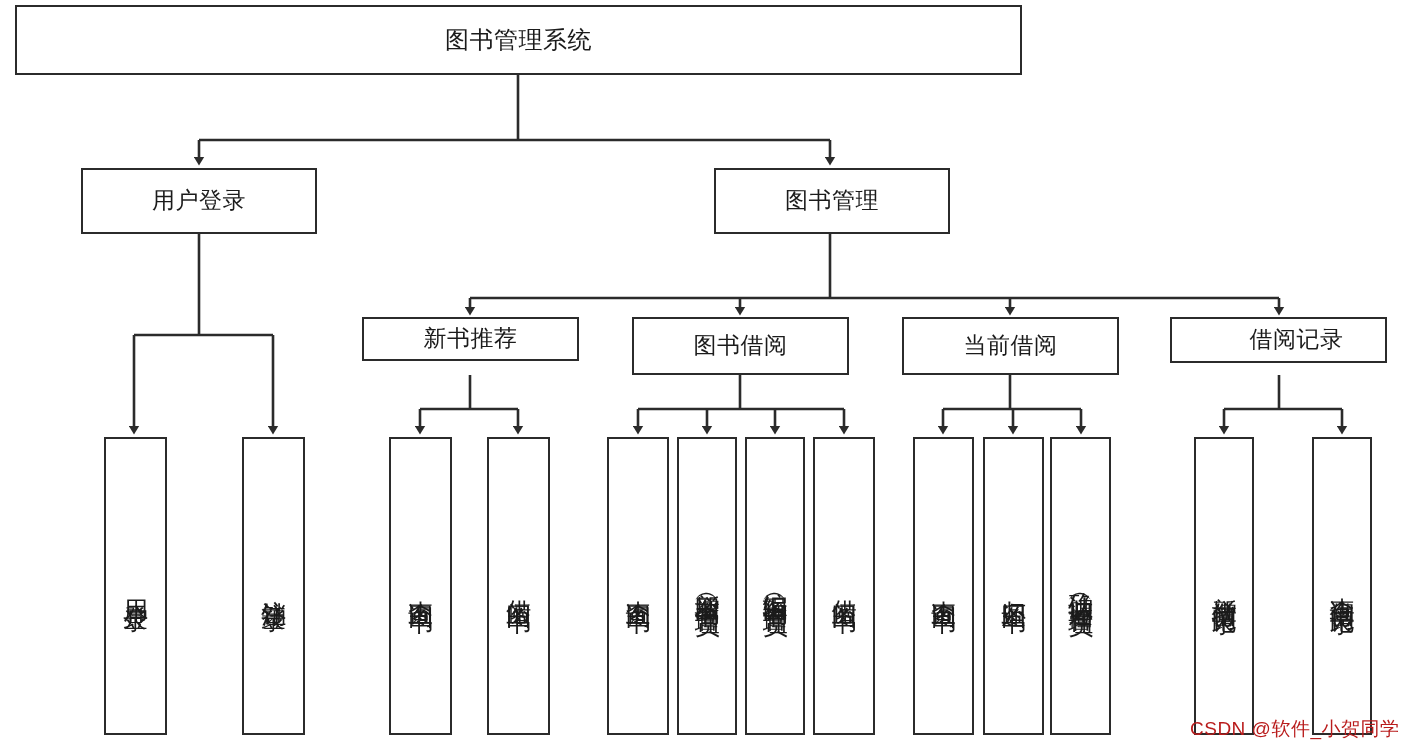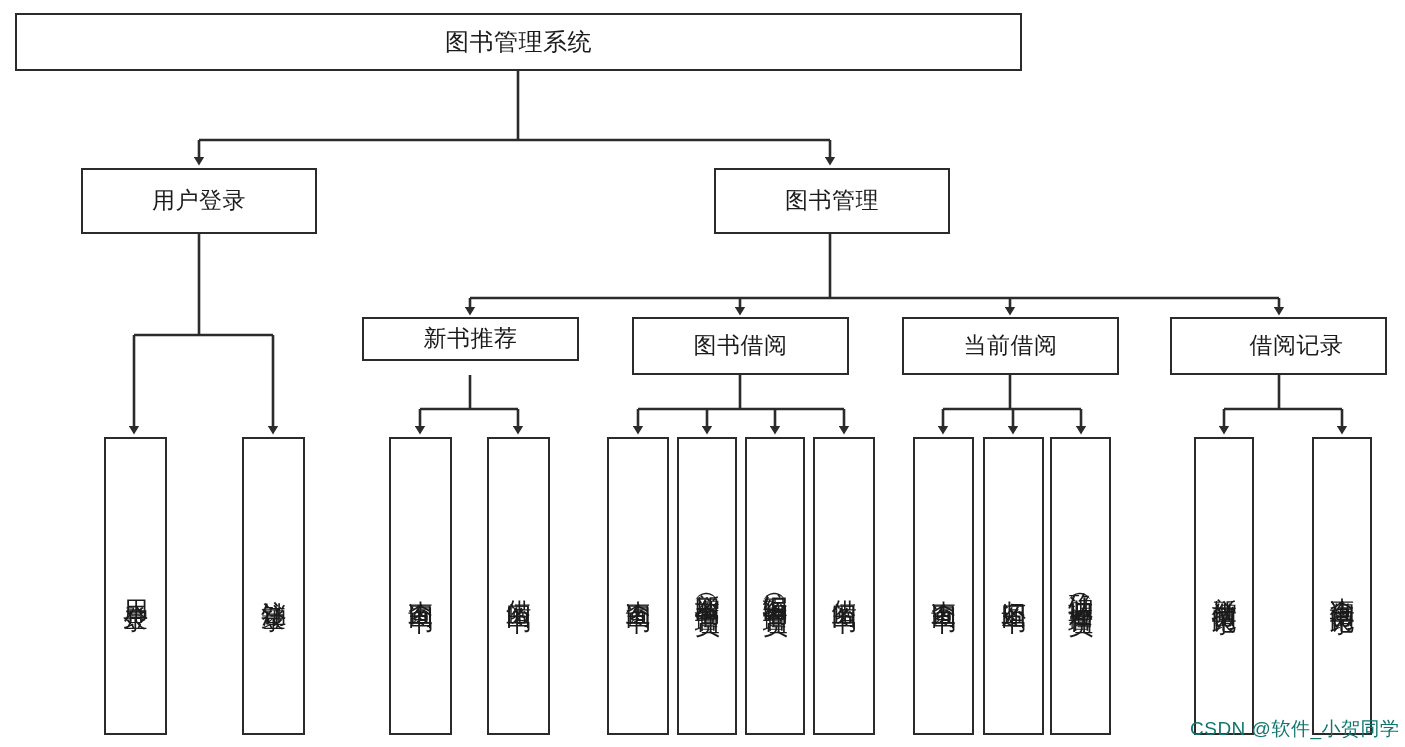--- a/index.html
+++ b/index.html
@@ -58,21 +58,21 @@
     writing-mode: vertical-rl;
     text-orientation: upright;
     font-size: 25px;
     line-height: 1.02;
     letter-spacing: 3px;
     white-space: nowrap;
   }
   .watermark {
     position: absolute;
     font-size: 19px;
-    color: #0f766e;
+    color: #b91c1c;
     letter-spacing: 0.5px;
     white-space: nowrap;
     z-index: 3;
   }
 </style>
 </head>
 <body>
 
 <div id="canvas">
 
@@ -119,41 +119,41 @@
       <path d="M1013,409 L1013,427" marker-end="url(#arrow)"></path>
       <path d="M1081,409 L1081,427" marker-end="url(#arrow)"></path>
 
       <path d="M1279,375 L1279,409"></path>
       <path d="M1224,409 L1342,409"></path>
       <path d="M1224,409 L1224,427" marker-end="url(#arrow)"></path>
       <path d="M1342,409 L1342,427" marker-end="url(#arrow)"></path>
     </g>
   </svg>
 
-  <div class="node root horiz" style="left:15px;top:13px;width:1007px;height:58px;">
+  <div class="node root horiz" style="left:15px;top:5px;width:1007px;height:70px;">
     <span class="label">图书管理系统</span>
   </div>
 
   <div class="node horiz" style="left:81px;top:168px;width:236px;height:66px;">
     <span class="label">用户登录</span>
   </div>
   <div class="node horiz" style="left:714px;top:168px;width:236px;height:66px;">
     <span class="label">图书管理</span>
   </div>
 
   <div class="node horiz" style="left:362px;top:317px;width:217px;height:44px;">
     <span class="label">新书推荐</span>
   </div>
   <div class="node horiz" style="left:632px;top:317px;width:217px;height:58px;">
     <span class="label">图书借阅</span>
   </div>
   <div class="node horiz" style="left:902px;top:317px;width:217px;height:58px;">
     <span class="label">当前借阅</span>
   </div>
-  <div class="node horiz" style="left:1170px;top:317px;width:217px;height:58px;padding-left:36px;">
+  <div class="node horiz" style="left:1170px;top:317px;width:217px;height:46px;padding-left:36px;">
     <span class="label">借阅记录</span>
   </div>
 
   <div class="node vert" style="left:104px;top:437px;width:63px;height:298px;">
     <span class="label">用户登录</span>
   </div>
   <div class="node vert" style="left:242px;top:437px;width:63px;height:298px;">
     <span class="label">注销登录</span>
   </div>
   <div class="node vert" style="left:389px;top:437px;width:63px;height:298px;">

